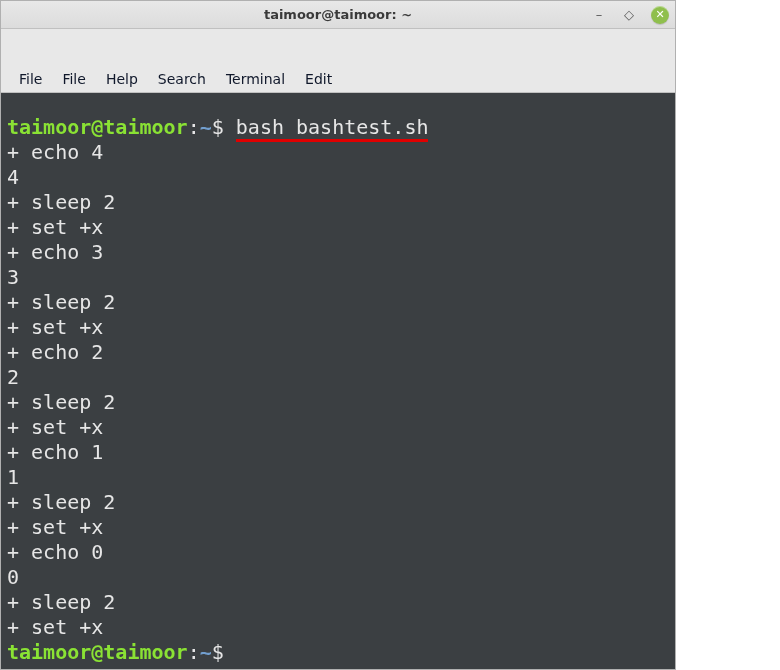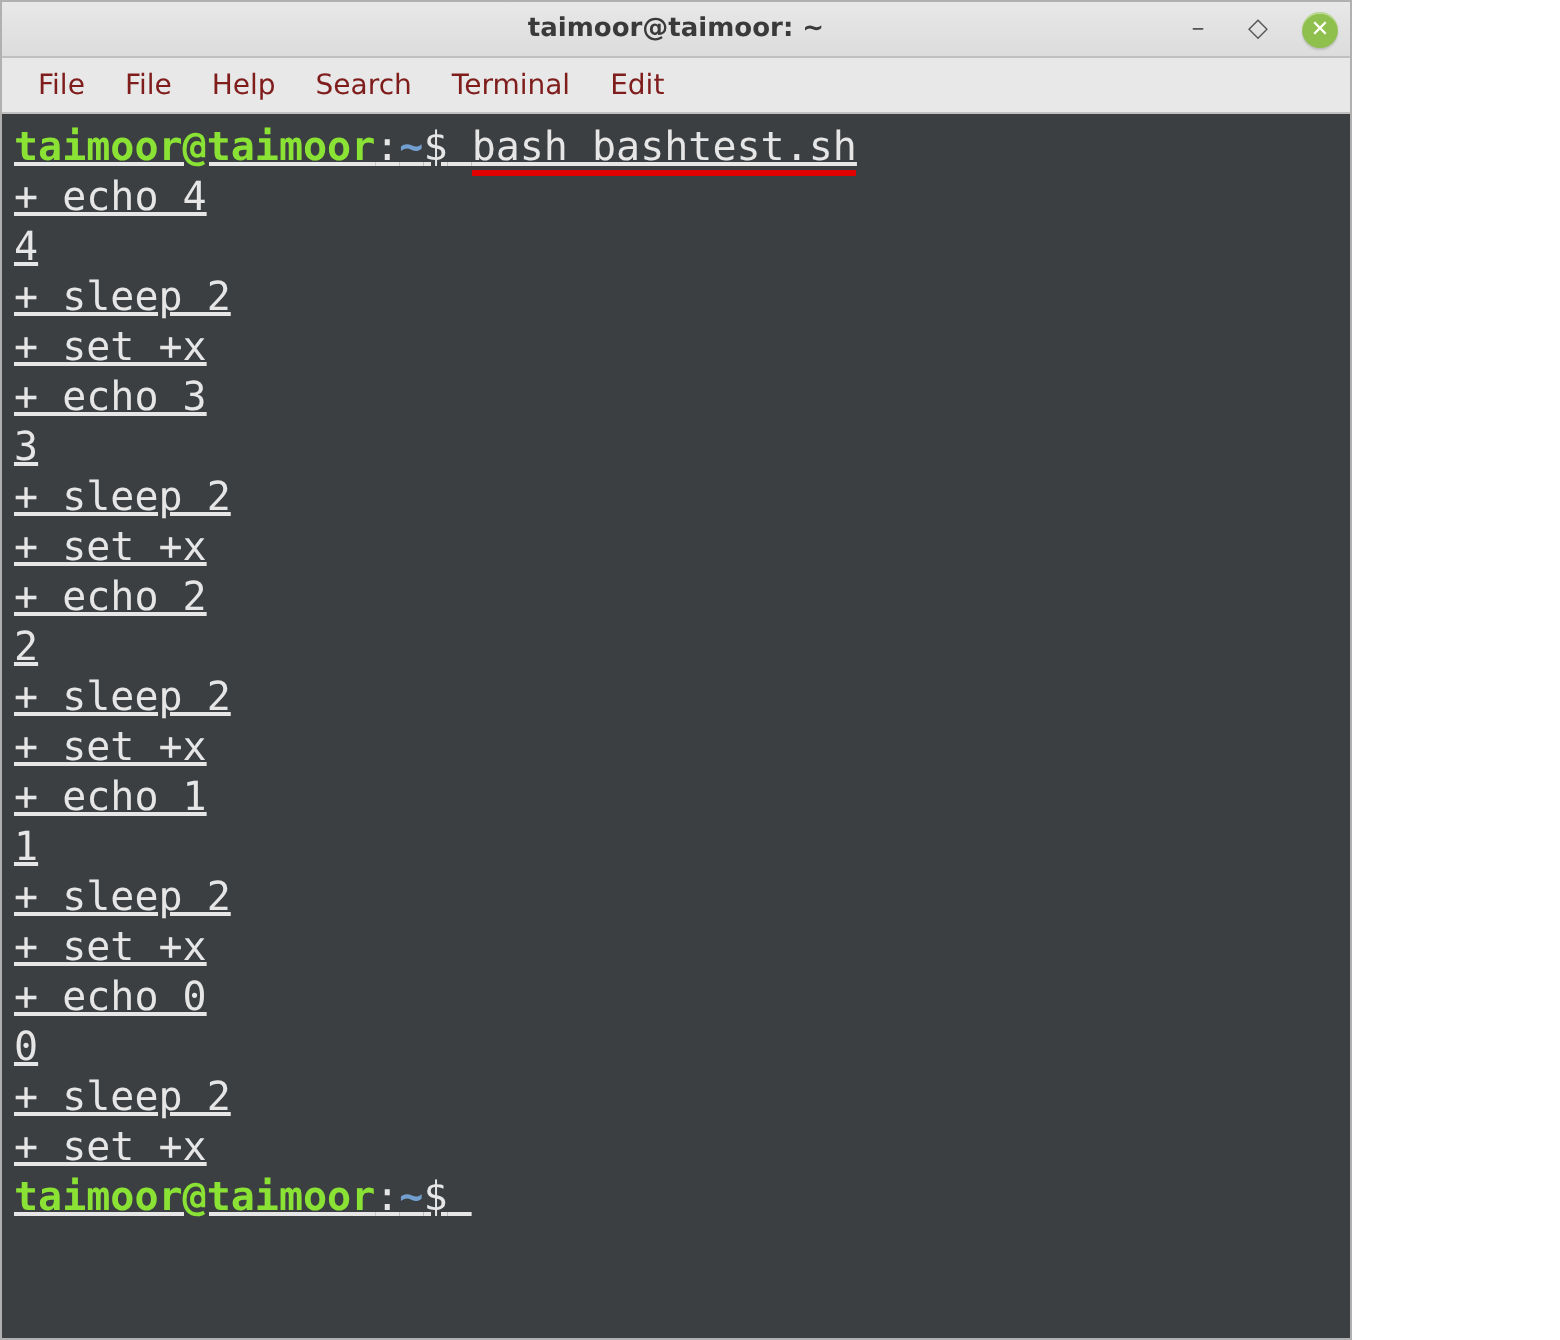--- a/index.html
+++ b/index.html
@@ -68,38 +68,38 @@
     justify-content: center;
     box-shadow: inset 0 1px 0 rgba(255,255,255,.4), 0 1px 1px rgba(0,0,0,.15);
   }
   .menubar {
     height: 28px;
     background: #e8e8e8;
     display: flex;
     align-items: center;
     padding-left: 8px;
     font-size: 14px;
-    color: #7f1d1d;
+    color: #0f172a;
     border-bottom: 1px solid #c0c0c0;
+    margin-top: 36px;
   }
   .menu-item {
     padding: 4px 10px;
     cursor: pointer;
   }
   .terminal {
     flex: 1;
     background: #3b3f42;
     font-family: "DejaVu Sans Mono", "Ubuntu Mono", Consolas, monospace;
     font-size: 20px;
     line-height: 25px;
     color: #e6e6e6;
-    padding: 4px 6px;
+    padding: 22px 6px;
     overflow: hidden;
     white-space: pre;
-    text-decoration: underline;
   }
   .t-line { display: block; }
   .prompt-user { color: #8ae234; font-weight: bold; }
   .prompt-path { color: #729fcf; font-weight: bold; }
   .cmd { color: #e6e6e6; position: relative; }
   .underline-red {
     display: inline-block;
     position: absolute;
     height: 3px;
     background: #e00000;

